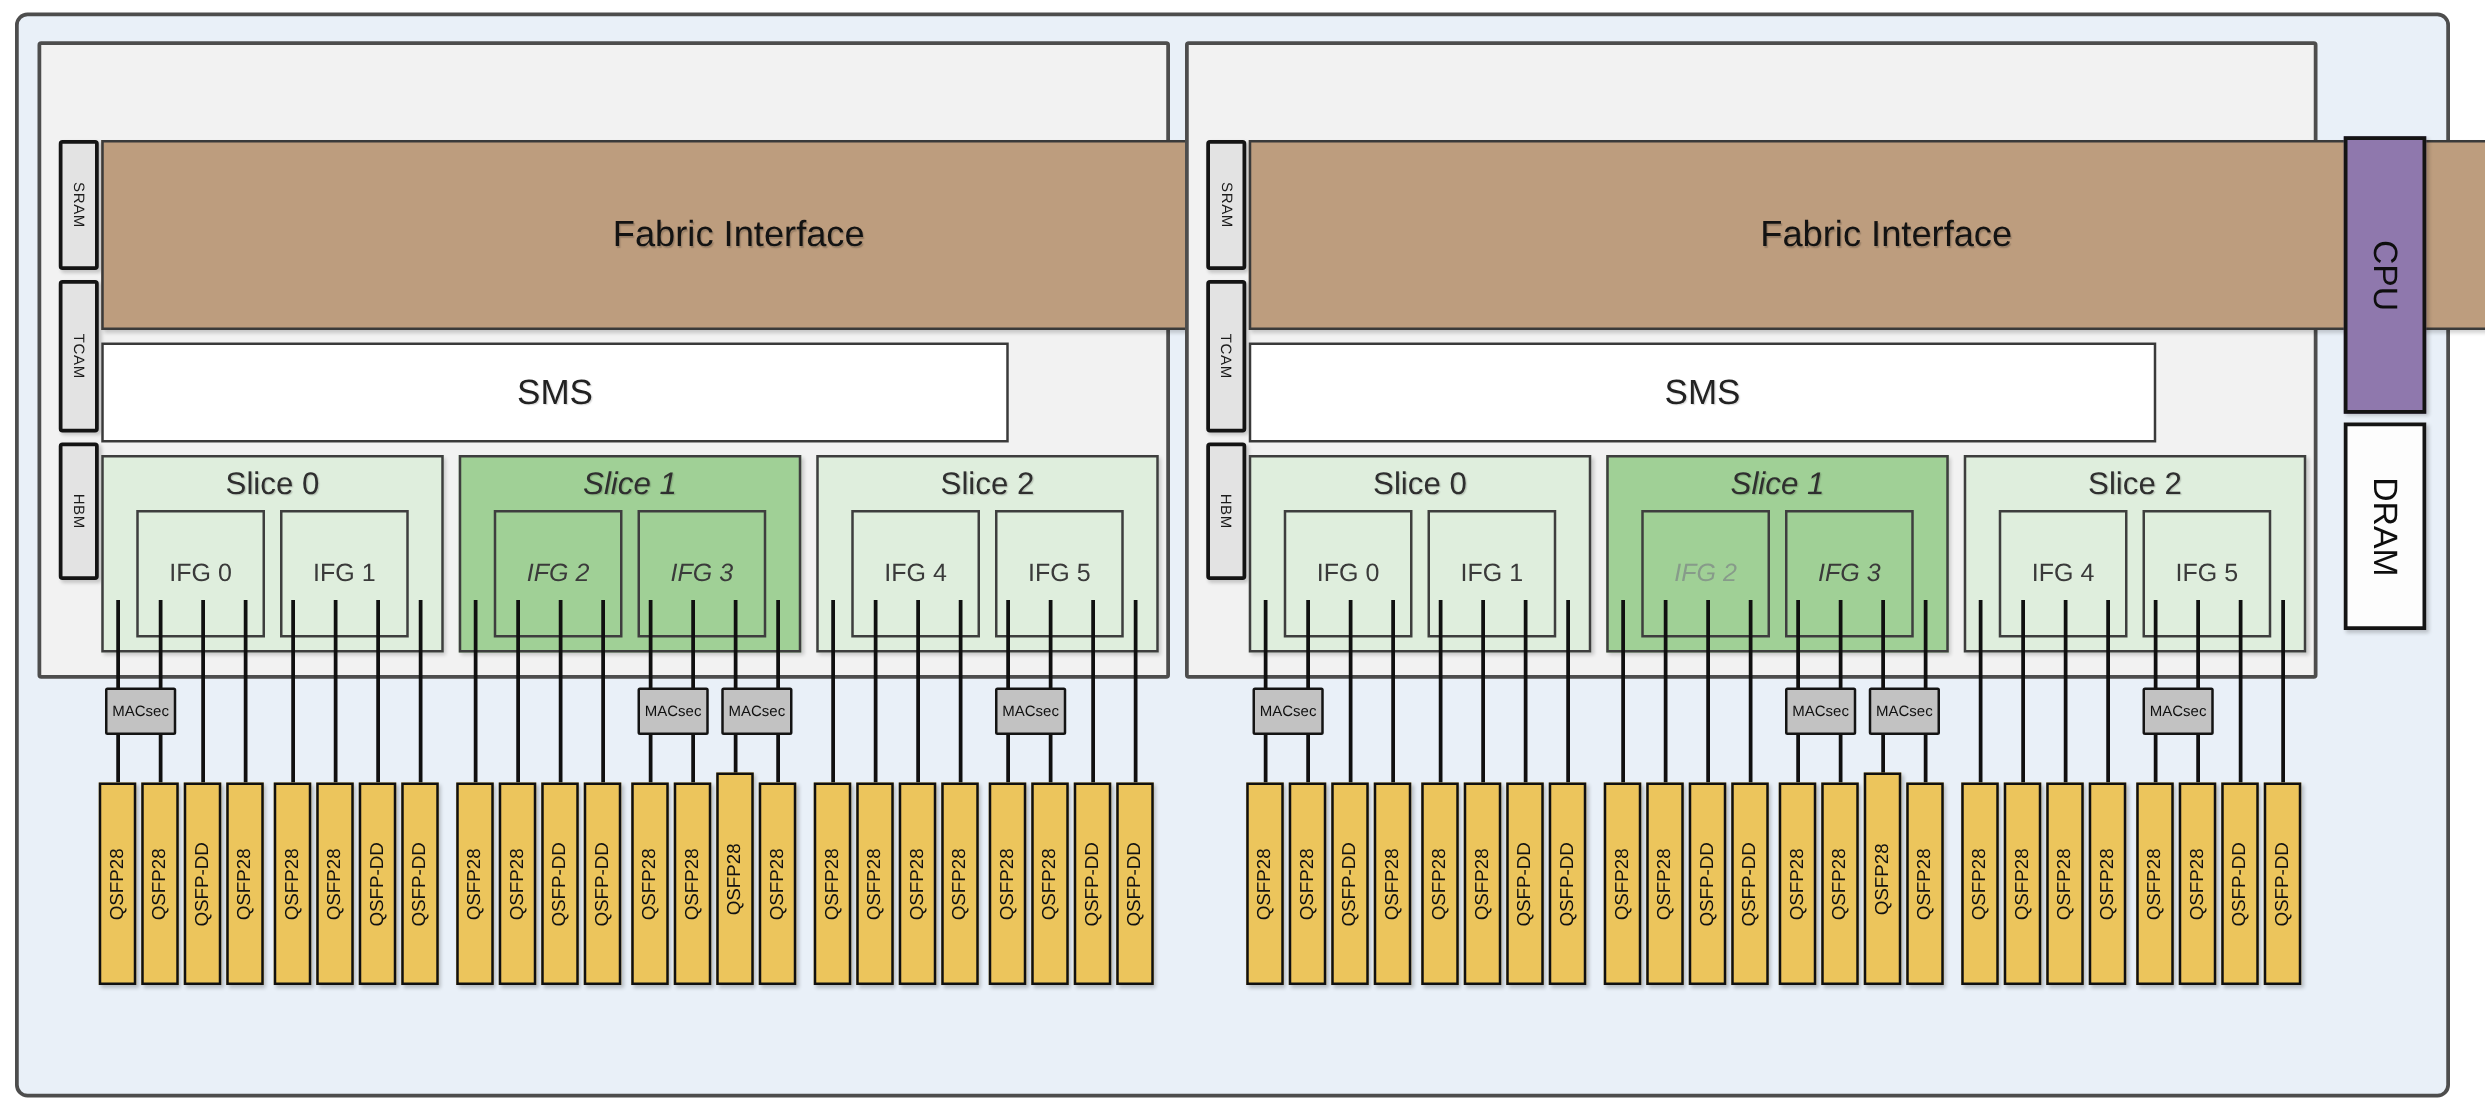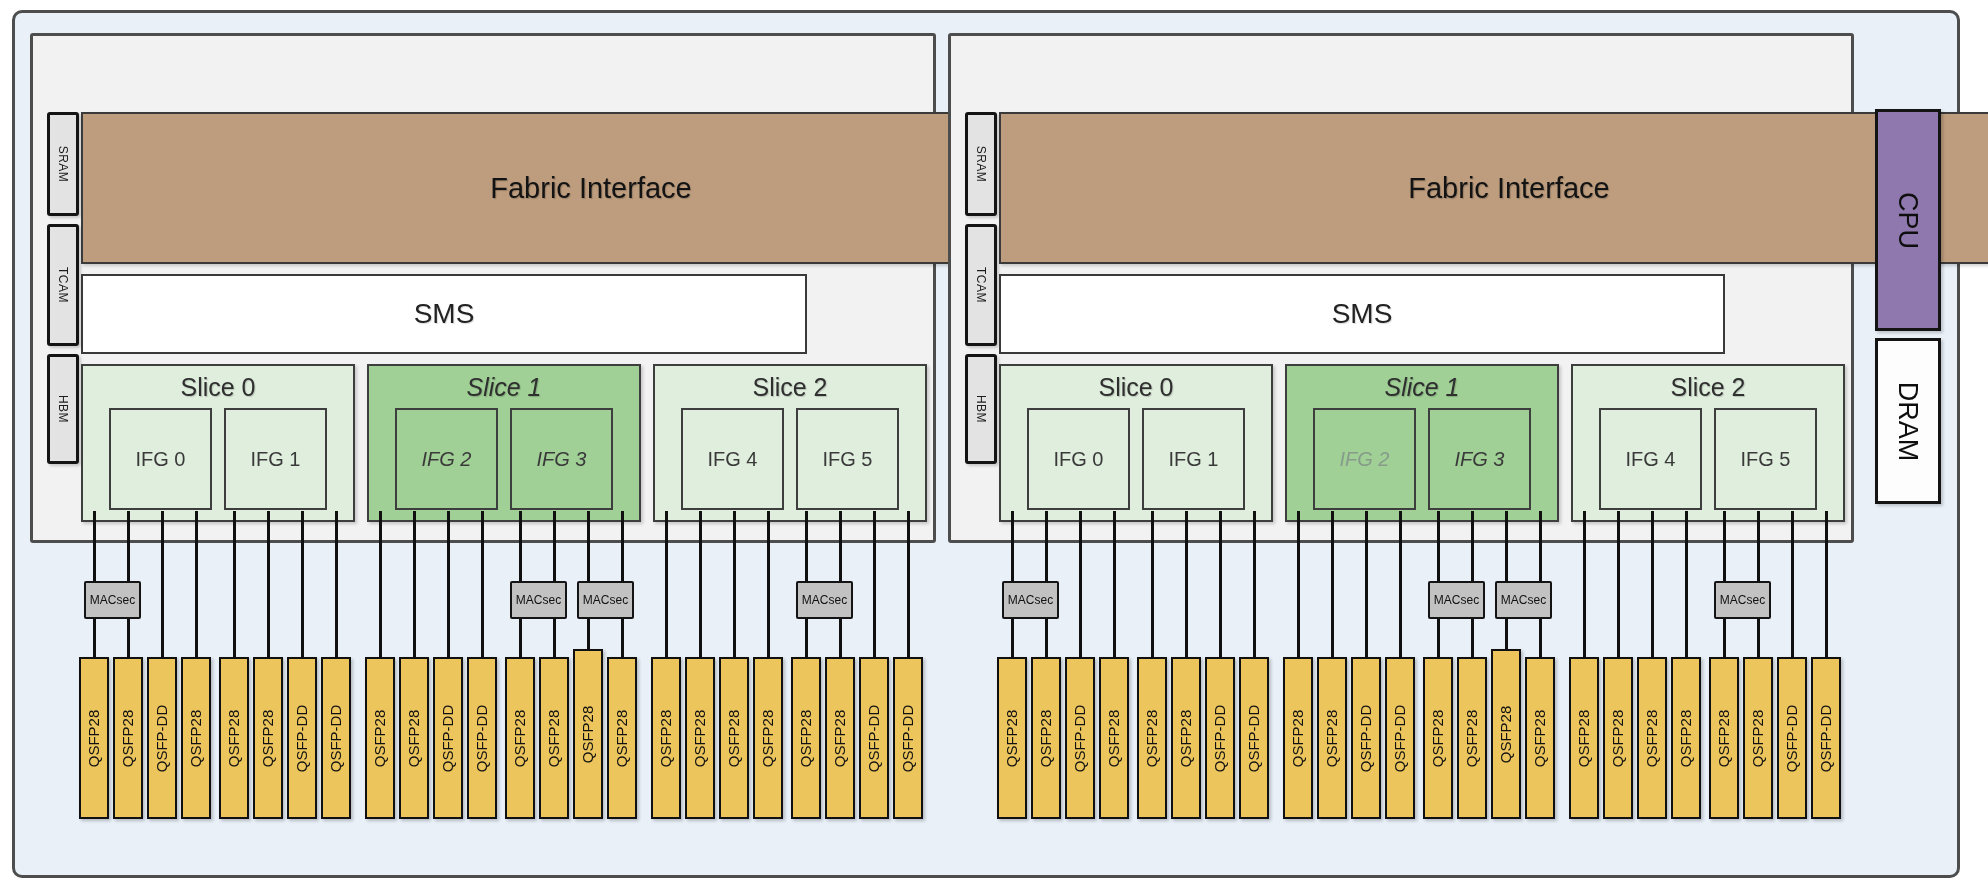--- a/index.html
+++ b/index.html
@@ -73,21 +73,21 @@
     flex:1; border:2px solid #3e3e3e;
     display:flex; align-items:center; justify-content:center;
     font-size:20px; color:#3a3a3a;
   }
   .slice.light .ifg { background:var(--sliceL,#dfeedd); }
   .slice.dark  .ifg { background:var(--sliceD,#a0d096); }
   .ifg-label.muted { color:#879b8a; }
 
   
   .ports-section {
-    position:absolute; top:511px; width:846px; height:308px;
+    position:absolute; top:480px; width:846px; height:308px;
     display:flex; justify-content:space-between; z-index:5;
   }
   .ps0 { left:78px; } .ps1 { left:996px; }
   .port-cluster { width:274px; display:flex; justify-content:space-between; padding:0 1px; }
   .port-group { width:132px; position:relative; }
   .lines-row { height:146px; display:flex; gap:4px; }
   .line-cell { width:30px; display:flex; justify-content:center; }
   .line { width:3px; height:100%; background:#101010; }
   .macsec {
     position:absolute; z-index:3; top:70px; height:38px; width:57px;

